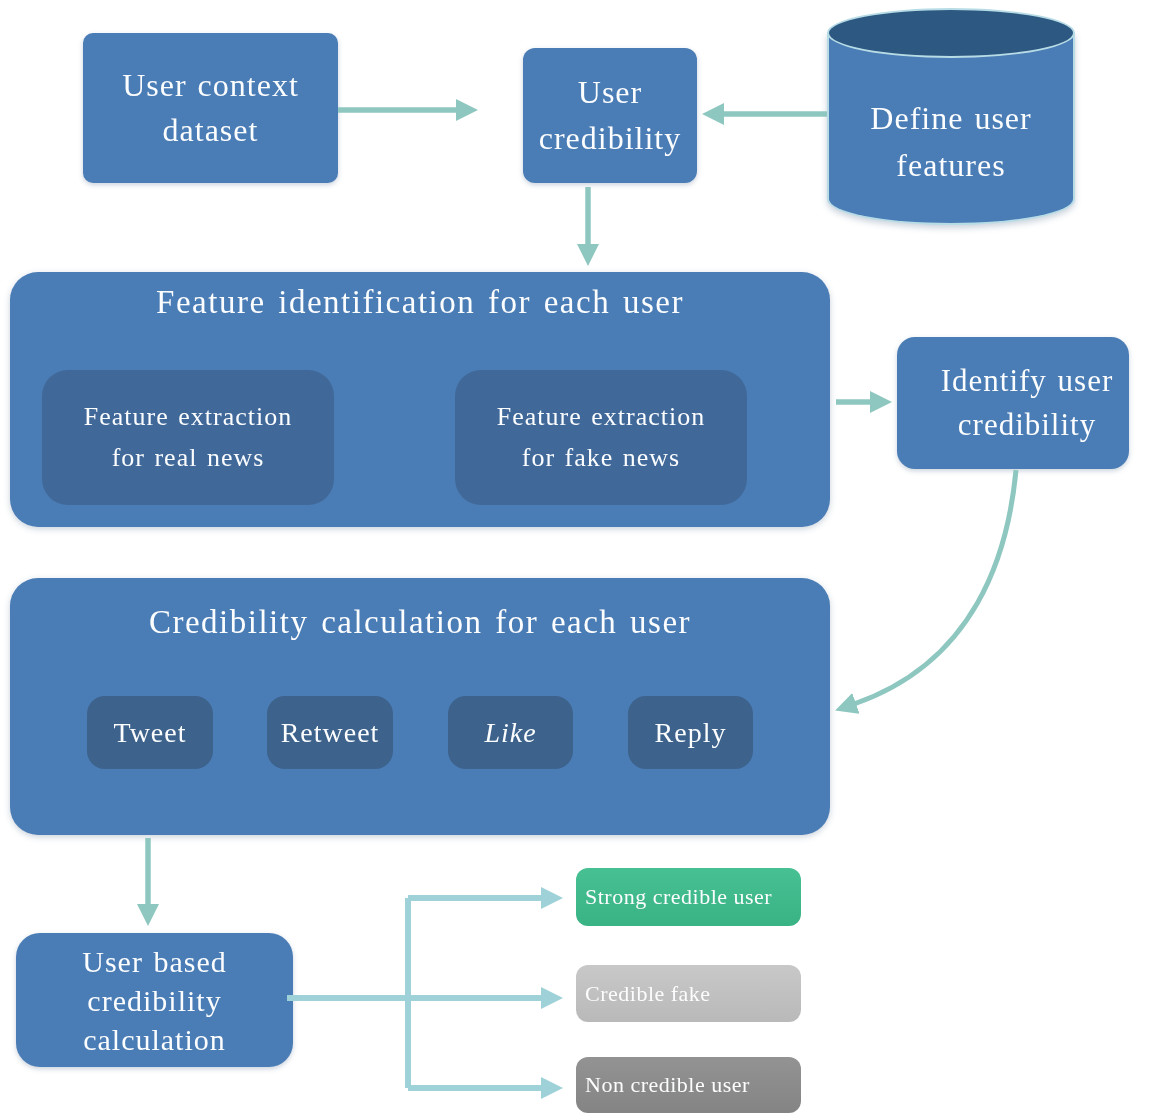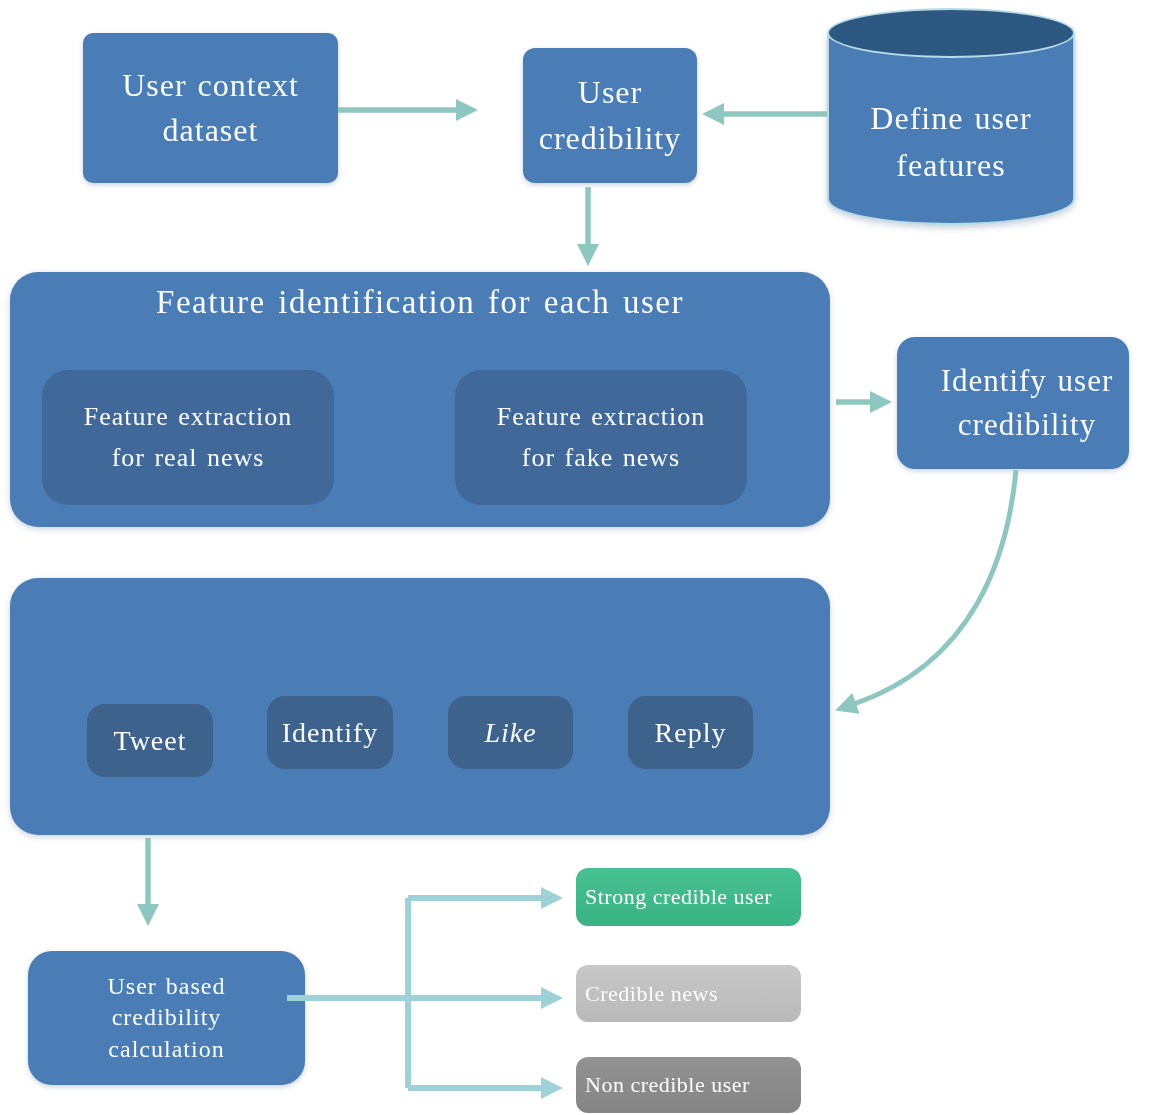--- a/index.html
+++ b/index.html
@@ -77,32 +77,33 @@
     <div class="node inner r26 fs-sub" style="left:32px;top:98px;width:292px;height:135px;">Feature extraction
 for real news</div>
     <div class="node inner r26 fs-sub" style="left:445px;top:98px;width:292px;height:135px;">Feature extraction
 for fake news</div>
   </div>
 
   <div class="node blue r18 fs-mid" style="left:897px;top:337px;width:204px;height:132px;padding-left:28px;">Identify user
 credibility</div>
 
   <div class="bigbox r28" style="left:10px;top:578px;width:820px;height:257px;">
-    <div class="node chip r18 fs-chip" style="left:77px;top:126px;width:126px;height:73px;">Tweet</div>
-    <div class="node chip r18 fs-chip" style="left:257px;top:118px;width:126px;height:73px;">Identify</div>
+    <div class="title fs-title" style="top:26px;">Credibility calculation for each user</div>
+    <div class="node chip r18 fs-chip" style="left:77px;top:118px;width:126px;height:73px;">Tweet</div>
+    <div class="node chip r18 fs-chip" style="left:257px;top:118px;width:126px;height:73px;">Retweet</div>
     <div class="node chip r18 fs-chip" style="left:438px;top:118px;width:125px;height:73px;font-style:italic;">Like</div>
     <div class="node chip r18 fs-chip" style="left:618px;top:118px;width:125px;height:73px;">Reply</div>
   </div>
 
-  <div class="node blue r24" style="left:28px;top:933px;width:277px;height:134px;font-size:24px;line-height:1.3;margin-top:18px;">User based
+  <div class="node blue r24" style="left:16px;top:933px;width:277px;height:134px;font-size:30px;line-height:1.3;">User based
 credibility
 calculation</div>
 
   <div class="result green fs-result" style="top:868px;height:58px;">Strong credible user</div>
-  <div class="result lgray fs-result" style="top:965px;height:57px;">Credible news</div>
+  <div class="result lgray fs-result" style="top:965px;height:57px;">Credible fake</div>
   <div class="result dgray fs-result" style="top:1057px;height:56px;">Non credible user</div>
 
   <svg class="overlay" width="1150" height="1115" viewBox="0 0 1150 1115">
     <defs>
       <marker id="headTeal" markerUnits="userSpaceOnUse" markerWidth="24" markerHeight="24" refX="2" refY="11" orient="auto">
         <path d="M0,0 L22,11 L0,22 Z" fill="#8ec7c0"></path>
       </marker>
       <marker id="headCyan" markerUnits="userSpaceOnUse" markerWidth="24" markerHeight="24" refX="2" refY="11" orient="auto">
         <path d="M0,0 L22,11 L0,22 Z" fill="#9fd1d8"></path>
       </marker>

